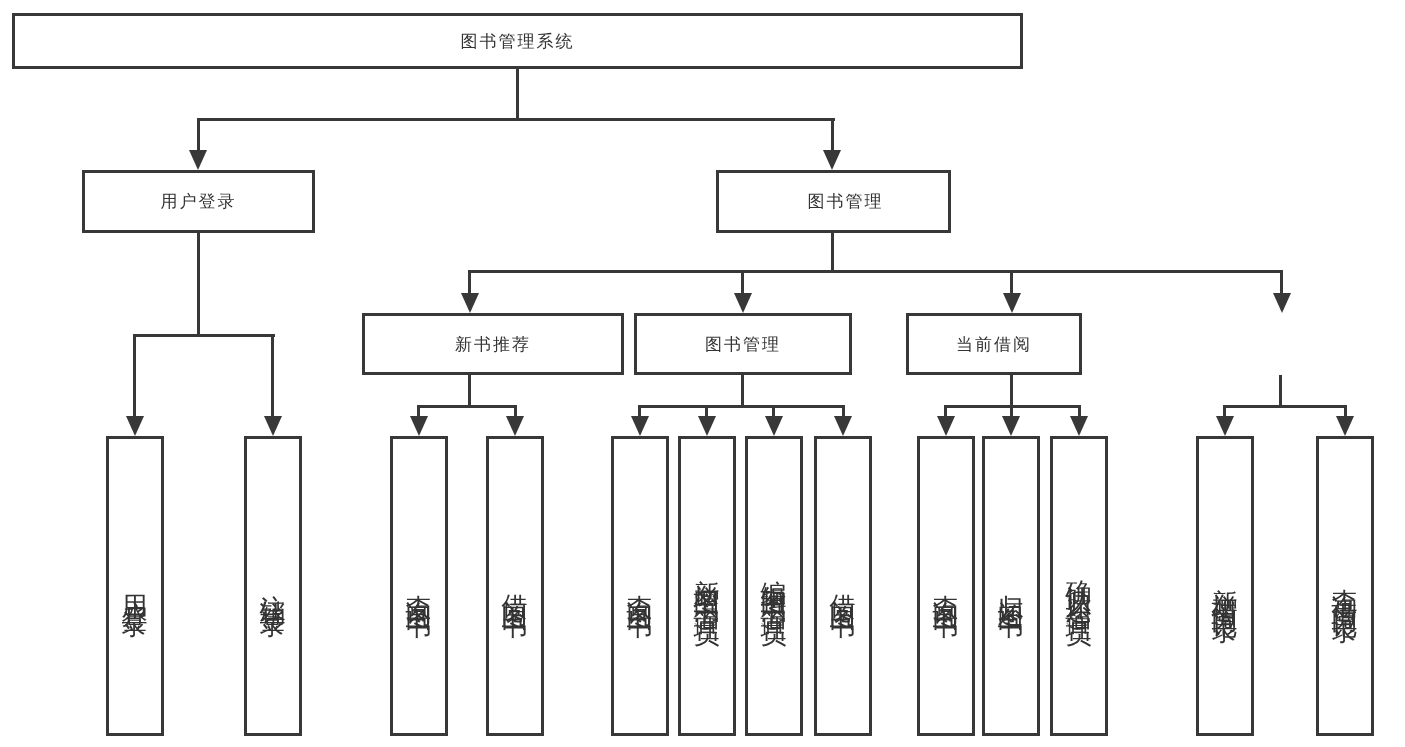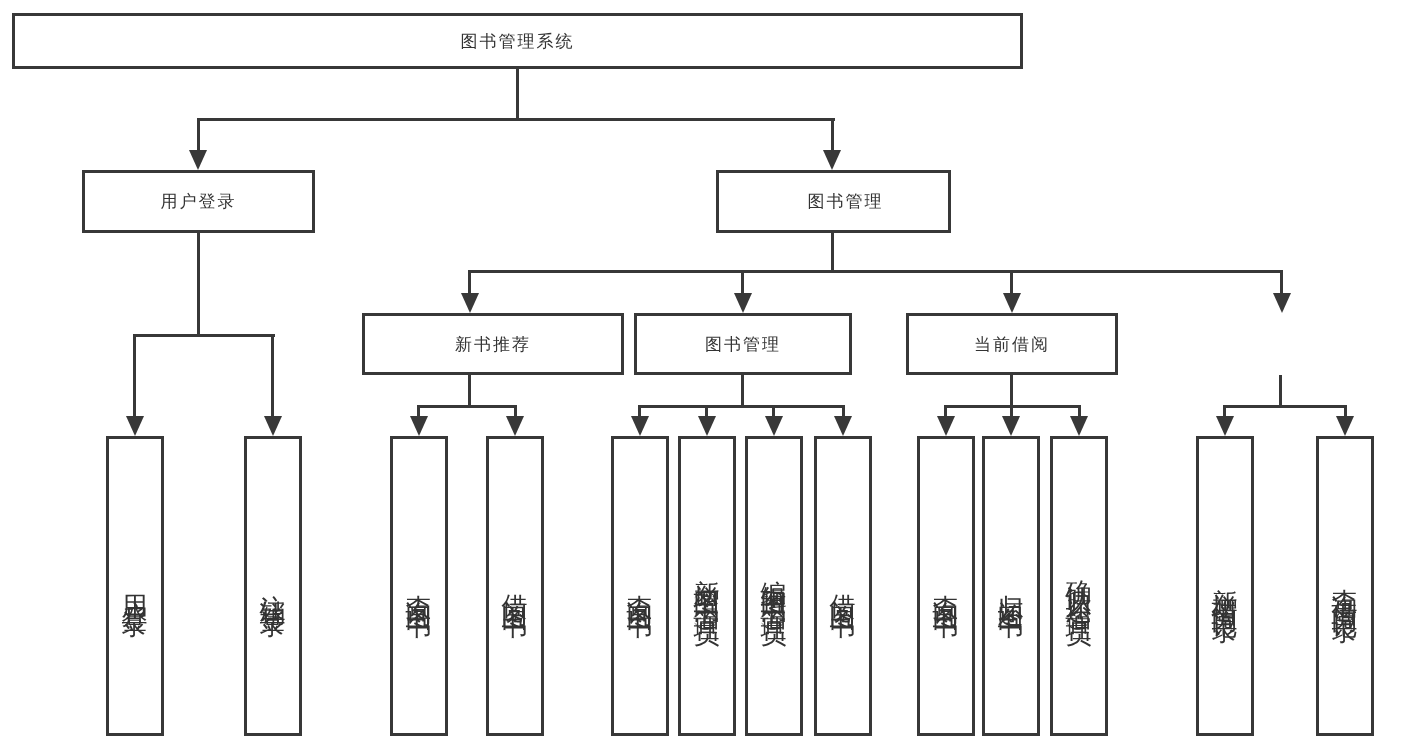--- a/index.html
+++ b/index.html
@@ -77,21 +77,21 @@
   <div class="box" style="left:716px; top:170px; width:235px; height:63px;padding-left:24px;">
     <span class="hlabel">图书管理</span>
   </div>
 
   <div class="box" style="left:362px; top:313px; width:262px; height:62px;">
     <span class="hlabel">新书推荐</span>
   </div>
   <div class="box" style="left:634px; top:313px; width:218px; height:62px;">
     <span class="hlabel">图书管理</span>
   </div>
-  <div class="box" style="left:906px; top:313px; width:212px; height:62px;align-items:center;">
+  <div class="box" style="left:906px; top:313px; width:176px; height:62px;align-items:center;">
     <span class="hlabel">当前借阅</span>
   </div>
 
   <div class="box leaf" style="left:106px; top:436px; width:58px; height:300px;">
     <span class="vlabel">用户登录</span>
   </div>
   <div class="box leaf" style="left:244px; top:436px; width:58px; height:300px;">
     <span class="vlabel">注销登录</span>
   </div>
 

